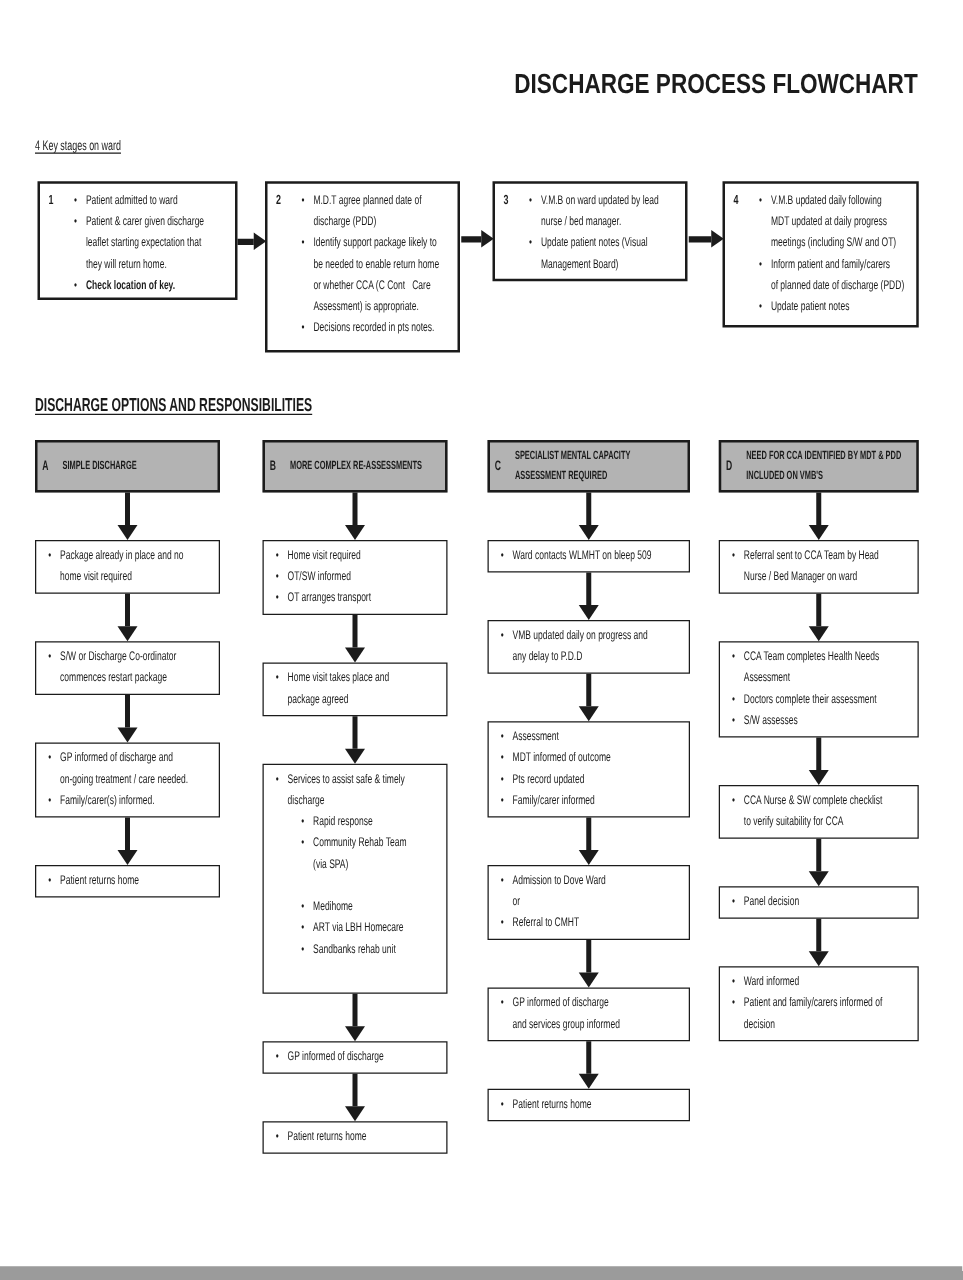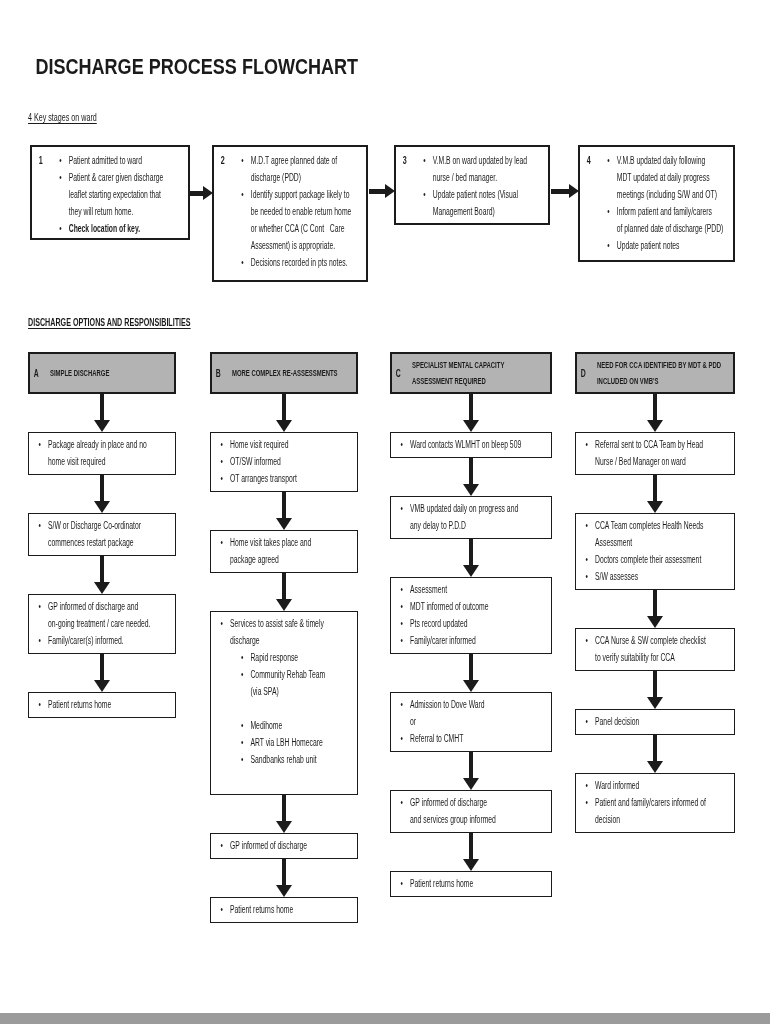--- a/index.html
+++ b/index.html
@@ -6,25 +6,25 @@
     --ink:#1b1b1b;
     --header-fill:#b3b3b3;
   }
   html,body{margin:0;padding:0}
   body{
     width:770px;height:1024px;position:relative;background:#ffffff;
     font-family:"Liberation Sans",sans-serif;color:var(--ink);
     overflow:hidden;
   }
   
-  .title{position:absolute;top:54px;left:0;right:0;text-align:left;
+  .title{position:absolute;top:54px;left:0;right:0;text-align:right;
          font-weight:700;font-size:22px;letter-spacing:0}
   .cond-c{display:inline-block;transform:scaleX(0.82);white-space:nowrap}
   .h-key{position:absolute;left:28px;top:111px;font-size:11px;font-weight:400}
-  .h-opt{position:absolute;left:28px;top:316px;font-size:11px;font-weight:700}
+  .h-opt{position:absolute;left:28px;top:316px;font-size:15px;font-weight:700}
   .cond-l{display:inline-block;transform:scaleX(0.65);transform-origin:0 60%;
           white-space:nowrap;text-decoration:underline;text-underline-offset:2px}
 
   
   .squeeze{width:147%;transform:scaleX(0.6803);transform-origin:0 0}
   .squeezeH{width:160%;transform:scaleX(0.625);transform-origin:0 0;height:100%;
             display:flex;align-items:center;gap:18px;padding:0 4px 0 6px;box-sizing:border-box}
 
   
   .kbox{position:absolute;border:2px solid var(--ink);box-sizing:border-box;background:#fff;overflow:hidden}

